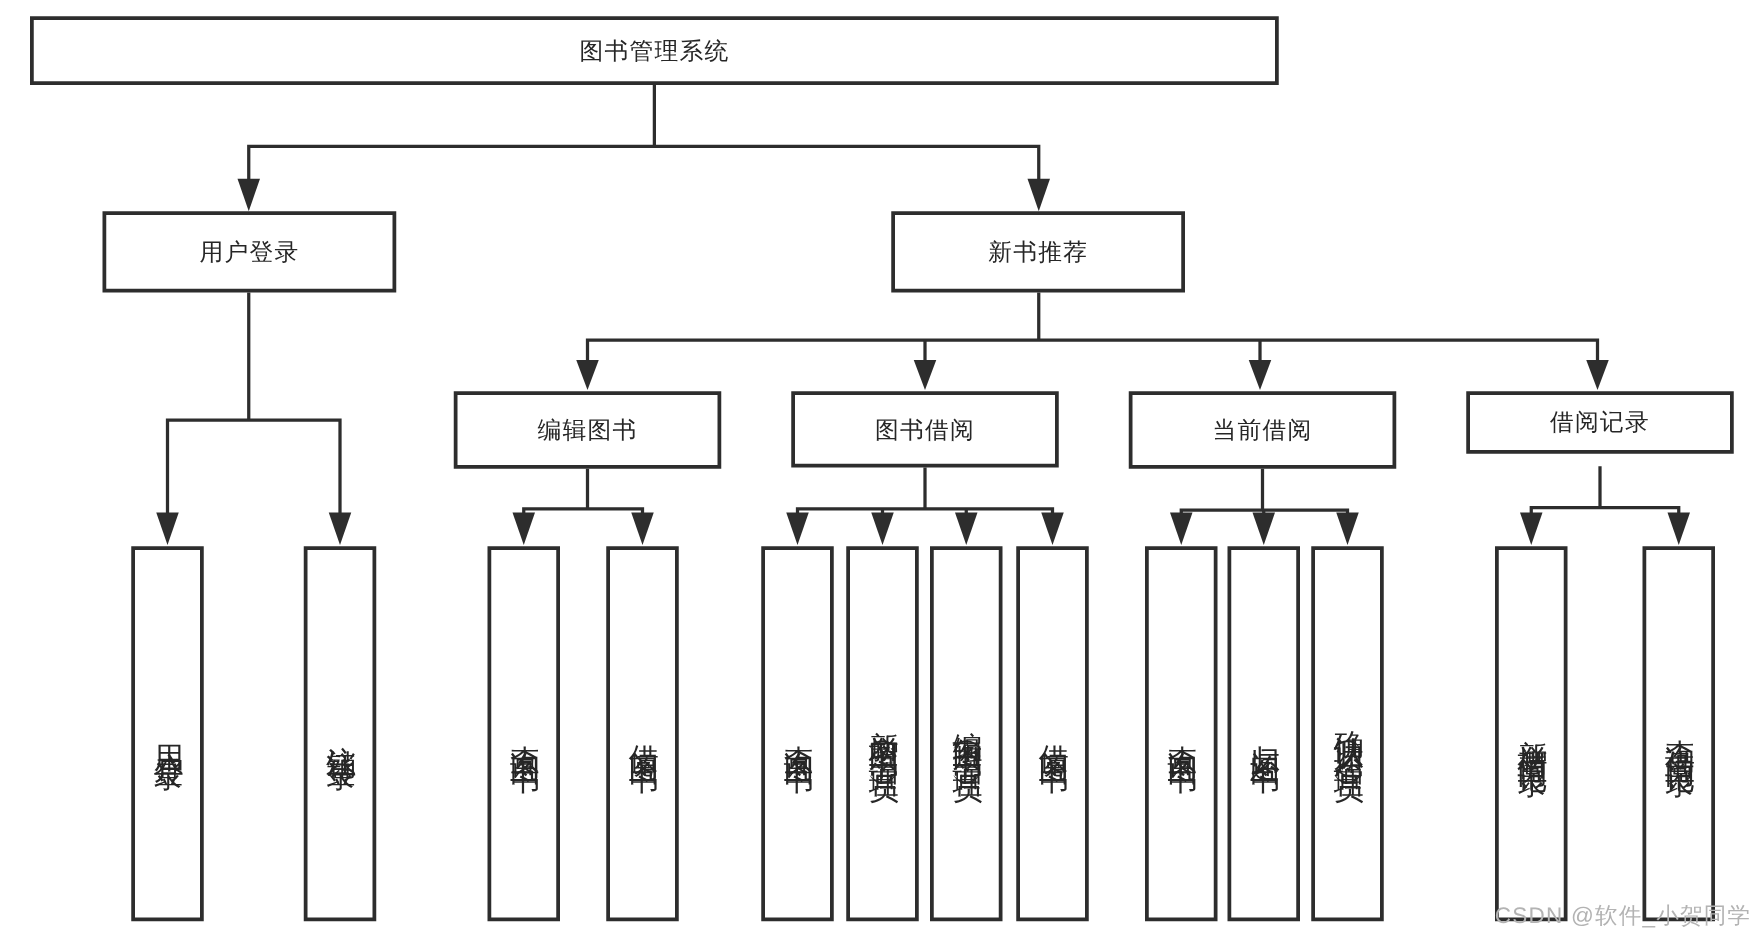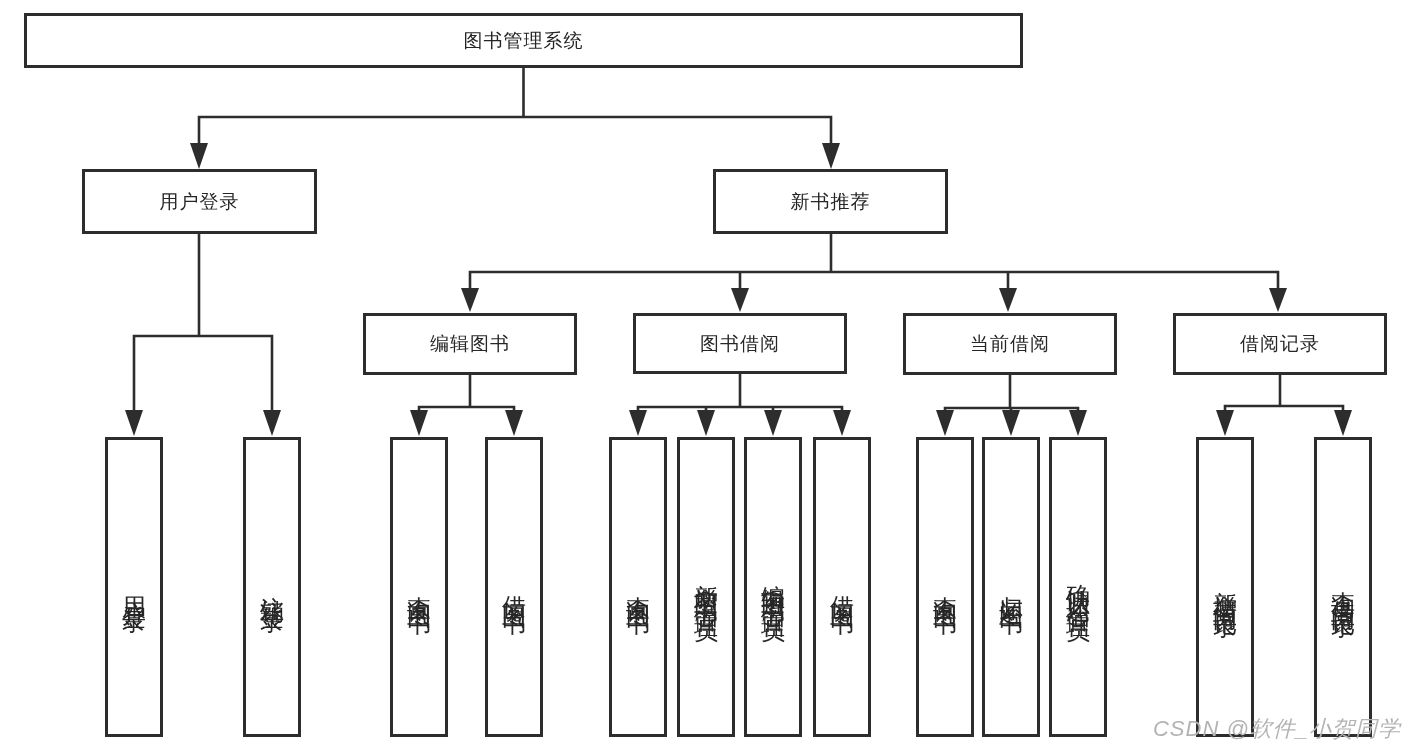--- a/index.html
+++ b/index.html
@@ -37,25 +37,24 @@
     writing-mode:vertical-rl;
     text-orientation:mixed;
     font-size:24px;
     letter-spacing:5px;
     line-height:1;
     color:var(--text);
   }
   .watermark{
     position:absolute;
     right:4px;bottom:3px;
-    font-size:22px;
+    font-size:18px;
     color:var(--watermark);
     letter-spacing:1px;
     white-space:nowrap;
-    font-style:italic;
   }
 </style>
 </head>
 <body>
 
 <div class="stage">
 
   <svg class="wires" viewBox="0 0 1405 747" aria-hidden="true">
 
     <path d="M523.5 66 L523.5 117 M197.7 117 L832.3 117 M199 117 L199 145 M831 117 L831 145"></path>
@@ -105,21 +104,21 @@
 
   <div class="box h" style="left:363px;top:313px;width:214px;height:62px">
     <span>编辑图书</span>
   </div>
   <div class="box h" style="left:633px;top:313px;width:214px;height:61px">
     <span>图书借阅</span>
   </div>
   <div class="box h" style="left:903px;top:313px;width:214px;height:62px">
     <span>当前借阅</span>
   </div>
-  <div class="box h" style="left:1173px;top:313px;width:214px;height:62px">
+  <div class="box h" style="left:1173px;top:313px;width:214px;height:50px">
     <span>借阅记录</span>
   </div>
 
   <div class="box v" style="left:105px;top:437px;width:58px;height:300px">
     <span>用户登录</span>
   </div>
   <div class="box v" style="left:243px;top:437px;width:58px;height:300px">
     <span>注销登录</span>
   </div>
 

